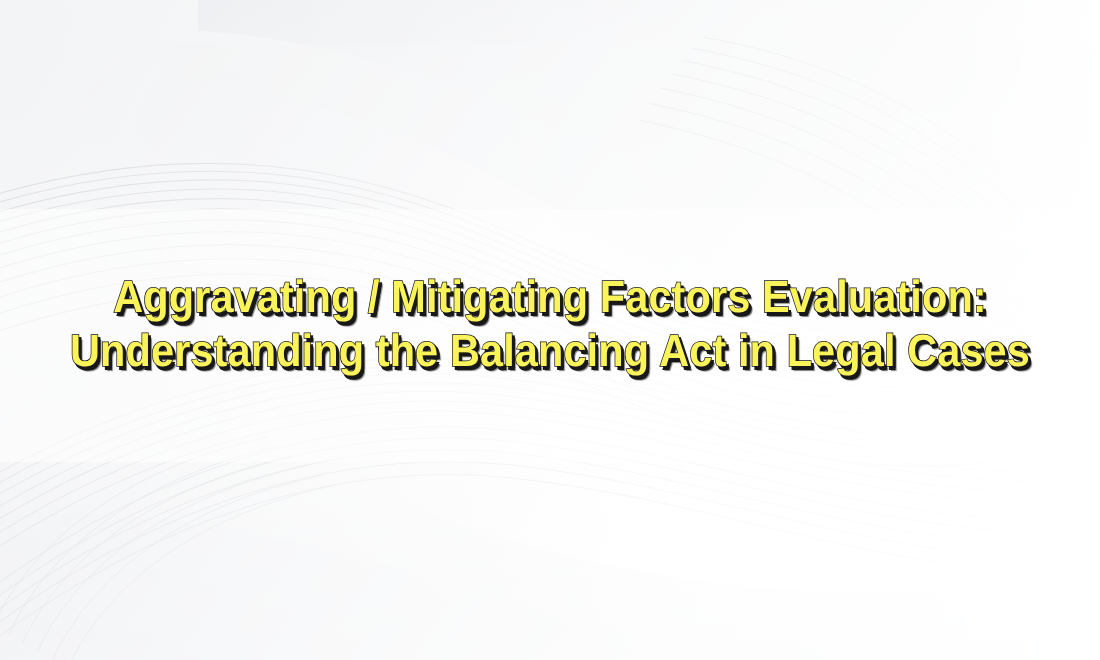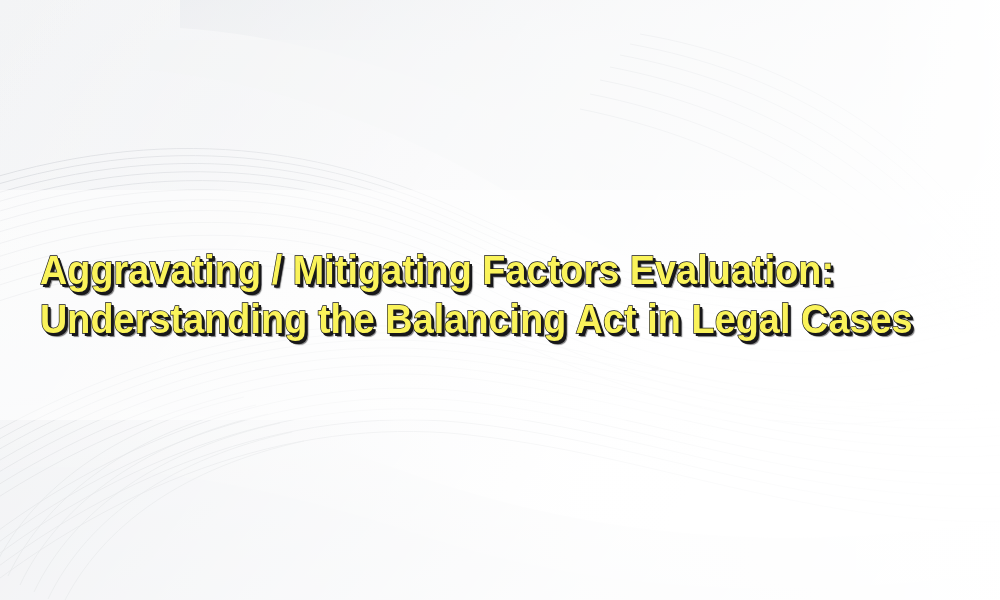--- a/index.html
+++ b/index.html
@@ -45,20 +45,21 @@
     inset: 0;
   }
   .bg-waves svg { display: block; width: 1000px; height: 600px; }
 
   
   .title-wrap {
     position: absolute;
     left: 0;
     right: 0;
     top: 246px;
+    text-align: center;
     z-index: 5;
   }
   .title-line {
     display: block;
     font-family: "Liberation Sans Narrow", "Liberation Sans", sans-serif;
     font-weight: 700;
     font-size: 41px;
     line-height: 49px;
     letter-spacing: .1px;
     color: #faf35a;

